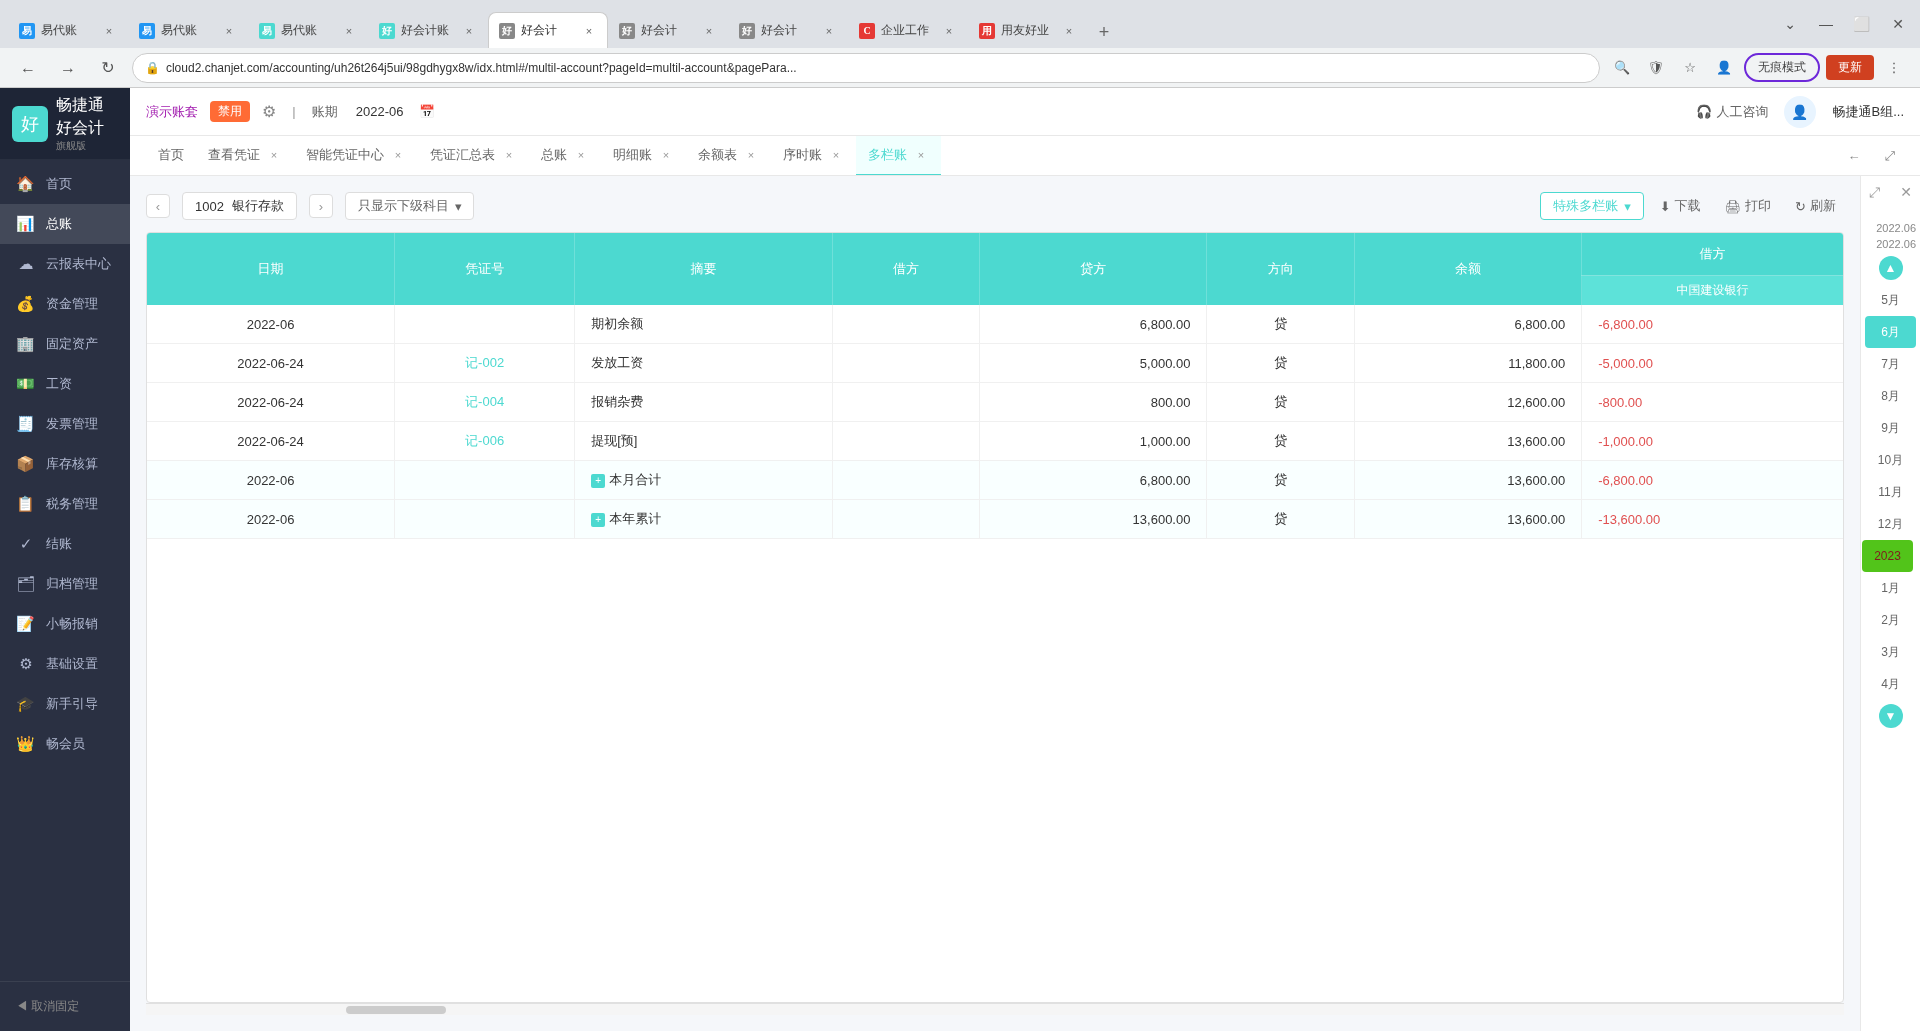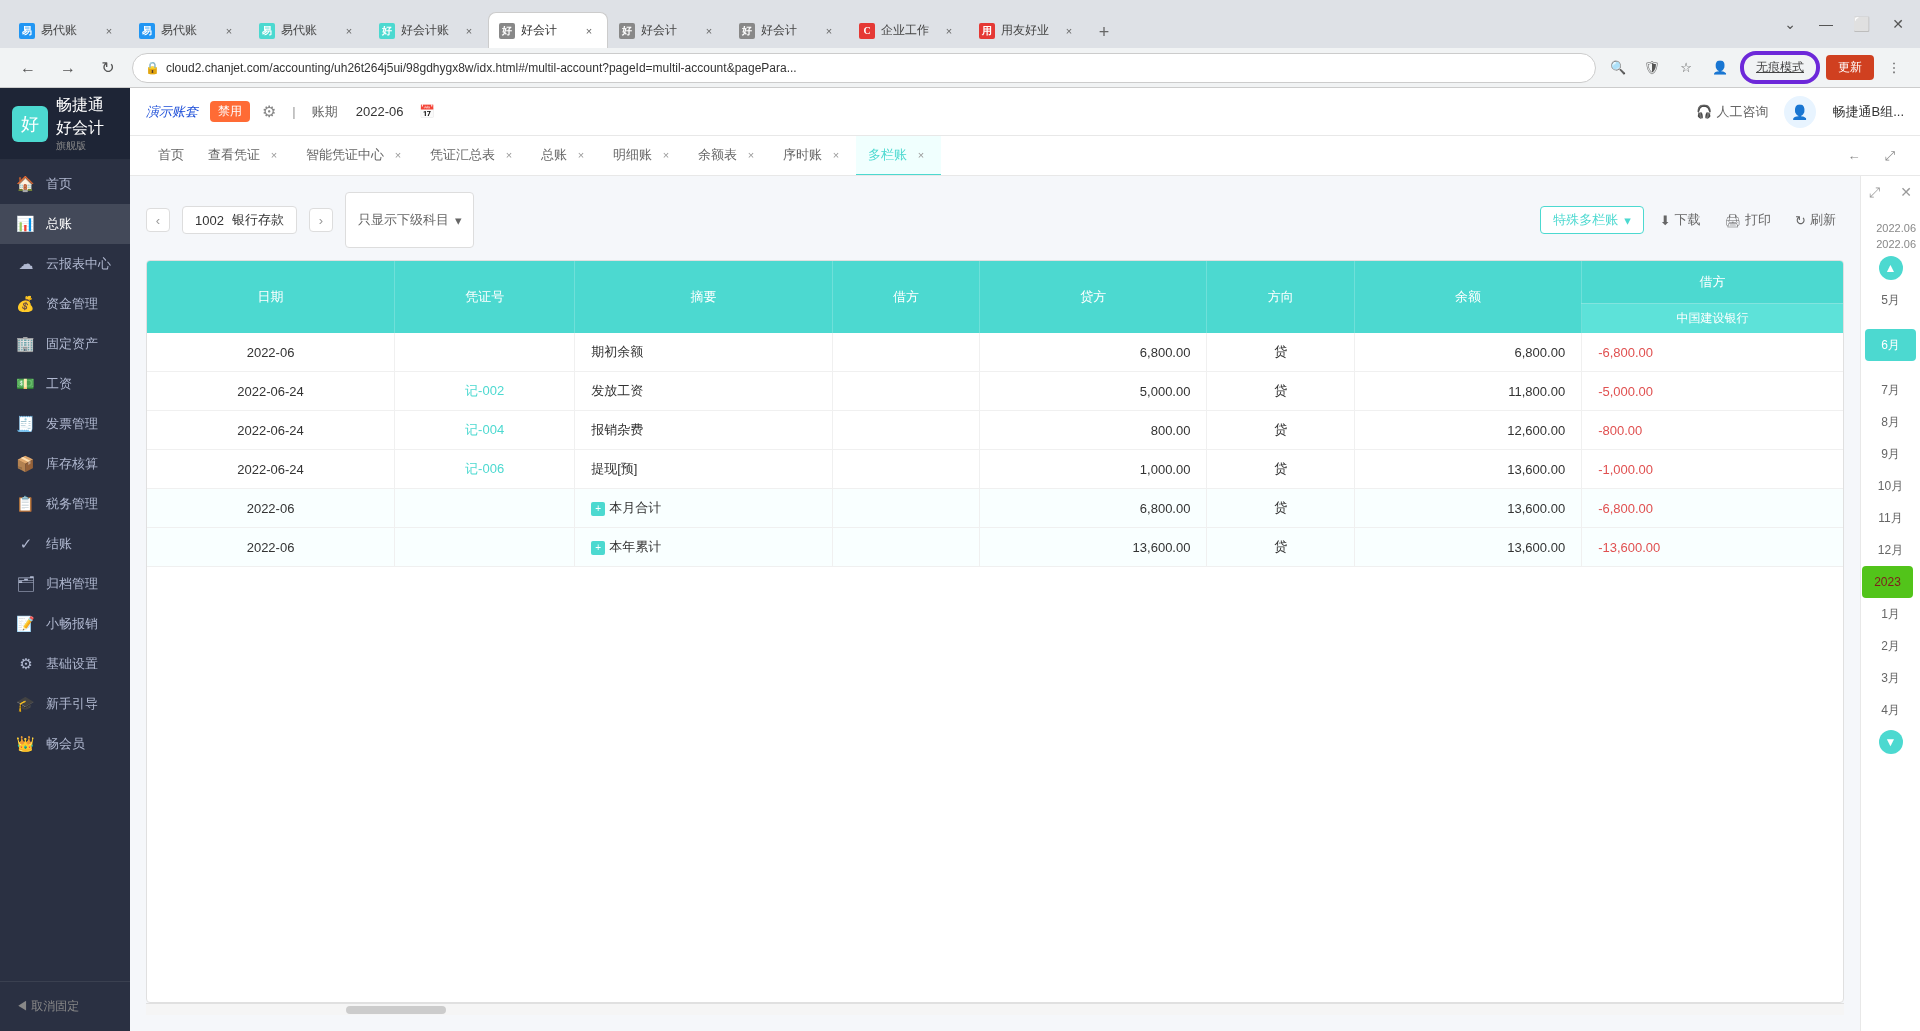--- a/index.html
+++ b/index.html
@@ -17,21 +17,21 @@
     .browser-controls { display: flex; align-items: center; gap: 8px; margin-left: auto; }
     .browser-btn { width: 28px; height: 28px; display: flex; align-items: center; justify-content: center; color: #555; font-size: 14px; cursor: pointer; border-radius: 4px; }
 
     
     .address-bar { background: #f1f3f4; height: 40px; display: flex; align-items: center; padding: 0 12px; gap: 8px; border-bottom: 1px solid #ccc; }
     .nav-btn { width: 32px; height: 32px; display: flex; align-items: center; justify-content: center; color: #555; font-size: 16px; cursor: pointer; border-radius: 50%; }
     .address-input { flex: 1; background: white; border: 1px solid #ccc; border-radius: 20px; height: 30px; padding: 0 12px; font-size: 12px; color: #333; display: flex; align-items: center; overflow: hidden; text-overflow: ellipsis; white-space: nowrap; }
     .addr-icons { display: flex; gap: 6px; align-items: center; }
     .addr-icon { width: 28px; height: 28px; display: flex; align-items: center; justify-content: center; color: #555; cursor: pointer; border-radius: 50%; }
     .update-btn { background: #d04020; color: white; border-radius: 4px; padding: 4px 12px; font-size: 12px; cursor: pointer; }
-    .notrack-btn { background: transparent; border: 4px solid #6d28d9; border-radius: 16px; color: #444; padding: 4px 12px; font-size: 12px; cursor: pointer; text-decoration: underline; }
+    .notrack-btn { background: transparent; border: 2px solid #6d28d9; border-radius: 16px; color: #444; padding: 4px 12px; font-size: 12px; cursor: pointer; }
 
     
     .app-container { display: flex; height: calc(1031px - 88px); }
 
     
     .sidebar { width: 130px; background: #2a3042; color: #c8cde4; flex-shrink: 0; display: flex; flex-direction: column; overflow: hidden; }
     .sidebar-logo { height: 72px; background: #1e2536; display: flex; align-items: center; padding: 0 12px; gap: 8px; border-bottom: 1px solid rgba(255,255,255,0.05); }
     .logo-icon { width: 36px; height: 36px; background: #4cd9d0; border-radius: 6px; display: flex; align-items: center; justify-content: center; font-size: 18px; color: white; flex-shrink: 0; }
     .logo-text { font-size: 16px; color: white; line-height: 1.4; }
     .logo-sub { font-size: 10px; color: #888; }
@@ -68,21 +68,21 @@
     .tab-collapse-btn { width: 28px; height: 28px; display: flex; align-items: center; justify-content: center; cursor: pointer; color: #888; border-radius: 4px; }
 
     
     .content-area { flex: 1; display: flex; overflow: hidden; position: relative; }
     .main-panel { flex: 1; overflow: hidden; display: flex; flex-direction: column; padding: 16px; }
 
     
     .toolbar { display: flex; align-items: center; gap: 12px; margin-bottom: 12px; flex-shrink: 0; }
     .nav-arrow { width: 24px; height: 24px; display: flex; align-items: center; justify-content: center; cursor: pointer; color: #999; border: 1px solid #ddd; border-radius: 4px; background: white; }
     .account-selector { background: white; border: 1px solid #ddd; border-radius: 4px; padding: 4px 12px; font-size: 13px; color: #333; cursor: pointer; display: flex; align-items: center; gap: 8px; }
-    .filter-btn { background: white; border: 1px solid #ddd; border-radius: 4px; padding: 18px 12px; font-size: 13px; color: #666; cursor: pointer; display: flex; align-items: center; gap: 6px; }
+    .filter-btn { background: white; border: 1px solid #ddd; border-radius: 4px; padding: 4px 12px; font-size: 13px; color: #666; cursor: pointer; display: flex; align-items: center; gap: 6px; }
     .toolbar-right { margin-left: auto; display: flex; align-items: center; gap: 8px; }
     .special-btn { border: 1px solid #4cd9d0; color: #4cd9d0; background: white; border-radius: 4px; padding: 4px 12px; font-size: 13px; cursor: pointer; display: flex; align-items: center; gap: 6px; }
     .action-btn { background: transparent; border: none; color: #666; font-size: 13px; cursor: pointer; display: flex; align-items: center; gap: 4px; padding: 4px 8px; }
 
     
     .table-container { flex: 1; overflow: auto; border: 1px solid #e0e0e0; border-radius: 4px; background: white; }
     .data-table { width: 100%; border-collapse: collapse; }
     .data-table thead tr { background: #4cd9d0; }
     .data-table thead th { padding: 12px 16px; color: white; font-weight: 500; font-size: 13px; text-align: center; border-right: 1px solid rgba(255,255,255,0.2); white-space: nowrap; }
     .data-table thead th:last-child { border-right: none; }
@@ -92,21 +92,21 @@
     .data-table tbody td:last-child { border-right: none; }
     .data-table tbody td.amount { text-align: right; color: #333; }
     .data-table tbody td.debit-amount { text-align: left; color: #e05050; }
     .data-table tbody td.direction { text-align: center; }
     .summary-row td { background: #f9ffff; font-weight: 500; color: #666; }
     .summary-icon { display: inline-block; width: 14px; height: 14px; background: #4cd9d0; border-radius: 2px; margin-right: 4px; color: white; font-size: 10px; text-align: center; line-height: 14px; }
 
     
     .right-panel { width: 60px; background: white; border-left: 1px solid #e8e8e8; display: flex; flex-direction: column; align-items: center; padding: 8px 0; gap: 4px; flex-shrink: 0; position: relative; }
     .month-item { width: 100%; height: 32px; display: flex; align-items: center; justify-content: center; font-size: 12px; color: #666; cursor: pointer; }
-    .month-item.active { background: #4cd9d0; color: white; border-radius: 4px; margin: 13px 4px; width: calc(100% - 8px); }
+    .month-item.active { background: #4cd9d0; color: white; border-radius: 4px; margin: 0 4px; width: calc(100% - 8px); }
     .month-item.year-badge { background: #52c41a; color: #7f1d1d; border-radius: 4px; margin: 0 1px; width: calc(100% - 8px); }
     .scroll-up, .scroll-down { width: 24px; height: 24px; background: #4cd9d0; border-radius: 50%; display: flex; align-items: center; justify-content: center; color: white; font-size: 12px; cursor: pointer; flex-shrink: 0; }
 
     
     .bottom-scroll { height: 12px; background: #f5f5f5; border-top: 1px solid #e0e0e0; }
     .bottom-scroll-thumb { height: 8px; background: #ccc; border-radius: 4px; margin: 2px 200px; width: 100px; }
   </style>
 </head>
 <body>
 
@@ -262,21 +262,21 @@
     <div class="sidebar-footer">
       <div class="footer-item">
         <span>◀ 取消固定</span>
       </div>
     </div>
   </div>
 
   <div class="main-content">
 
     <div class="top-bar">
-      <span style="color:#1d4ed8;font-style:italic;">演示账套</span>
+      <span style="color:#a21caf;">演示账套</span>
       <span class="demo-badge">禁用</span>
       <span class="settings-icon">⚙</span>
       <span style="color:#999;margin:0 4px;">|</span>
       <span class="period-label">账期</span>
       <span class="period-value" style="margin-left:6px;">2022-06</span>
       <span style="color:#4cd9d0;cursor:pointer;margin-left:4px;">📅</span>
       <div class="top-bar-right">
         <div class="support-btn">
           <span>🎧</span>
           <span>人工咨询</span>

